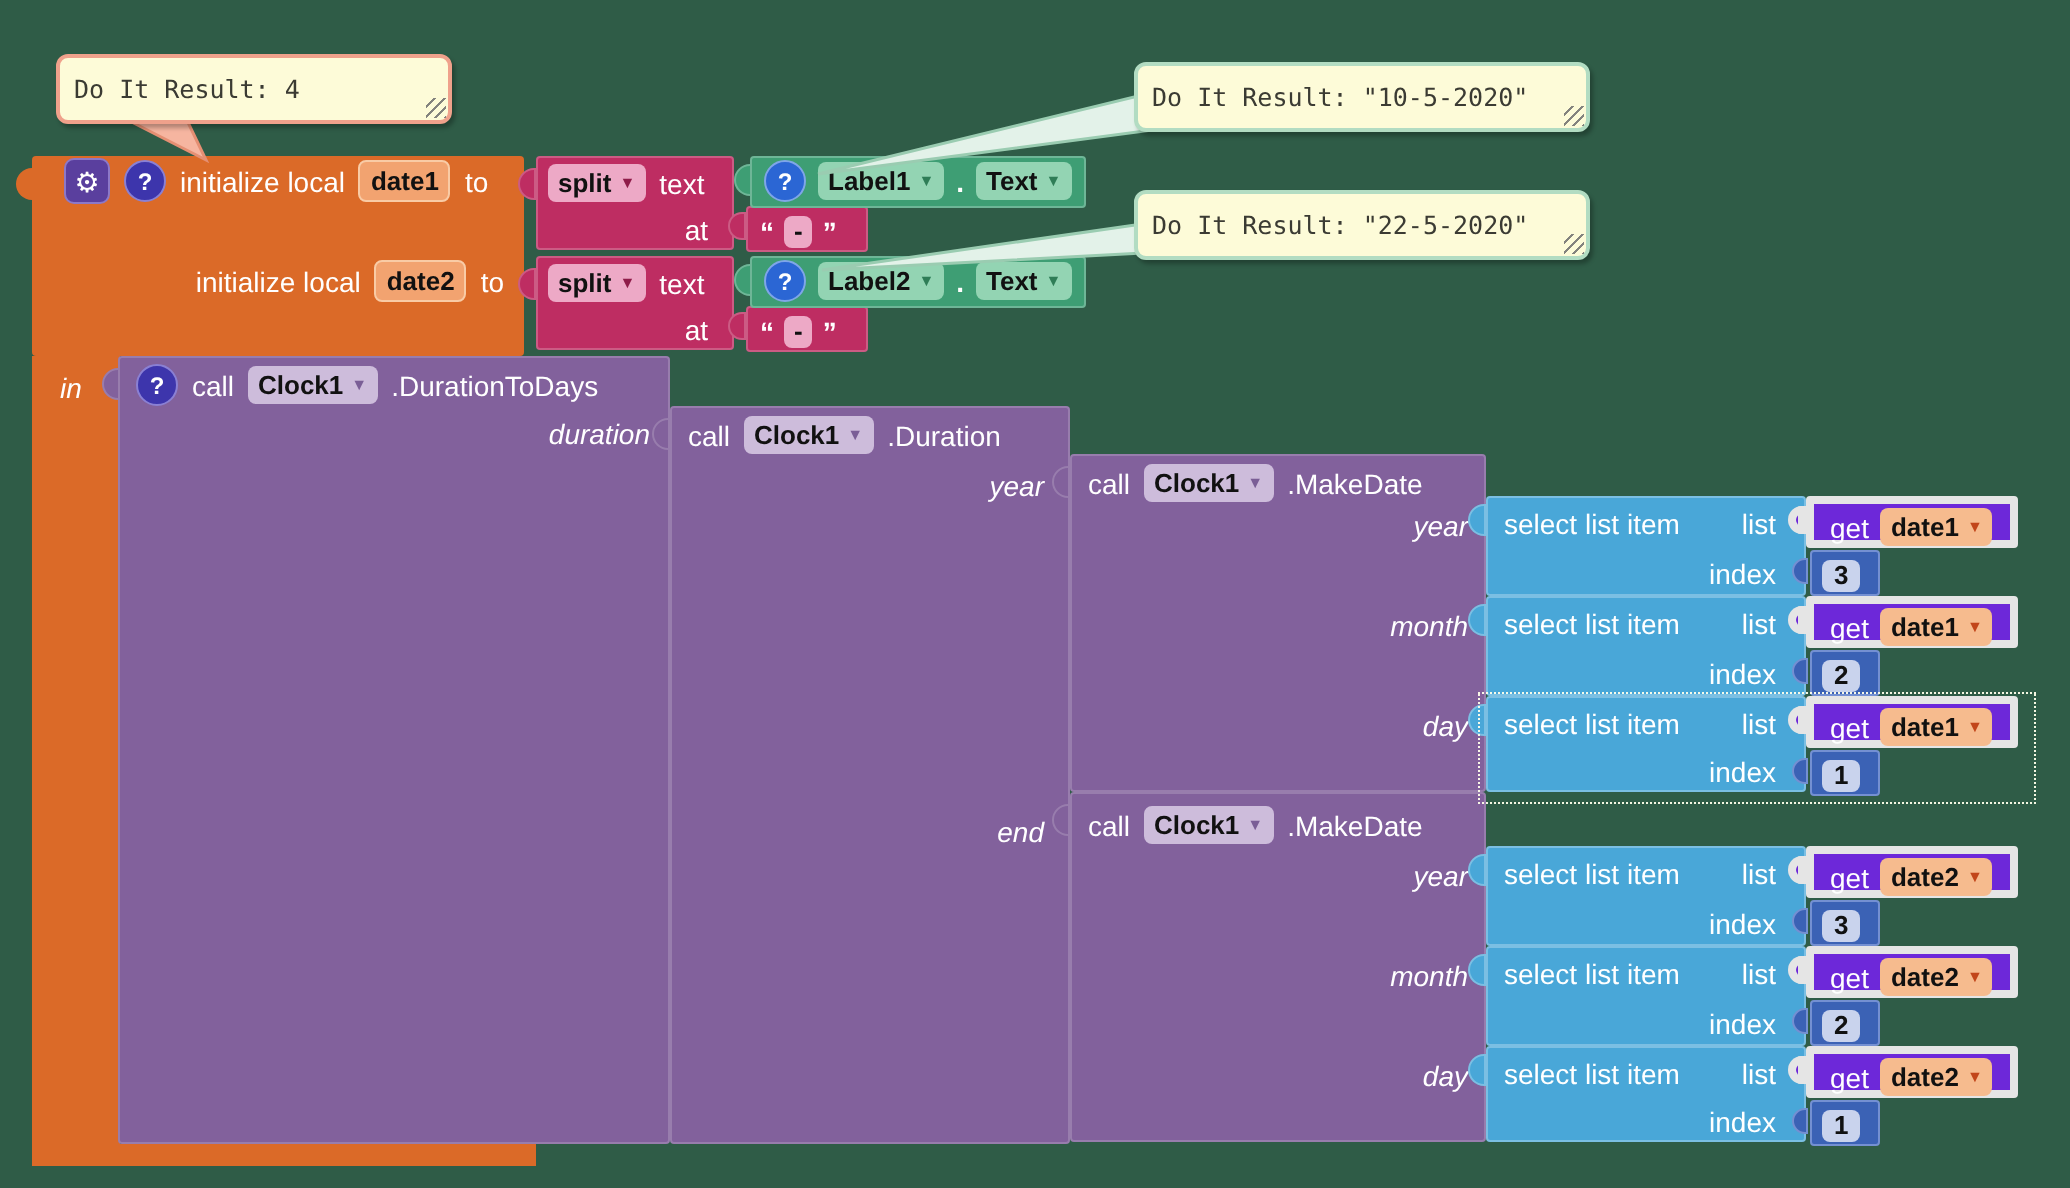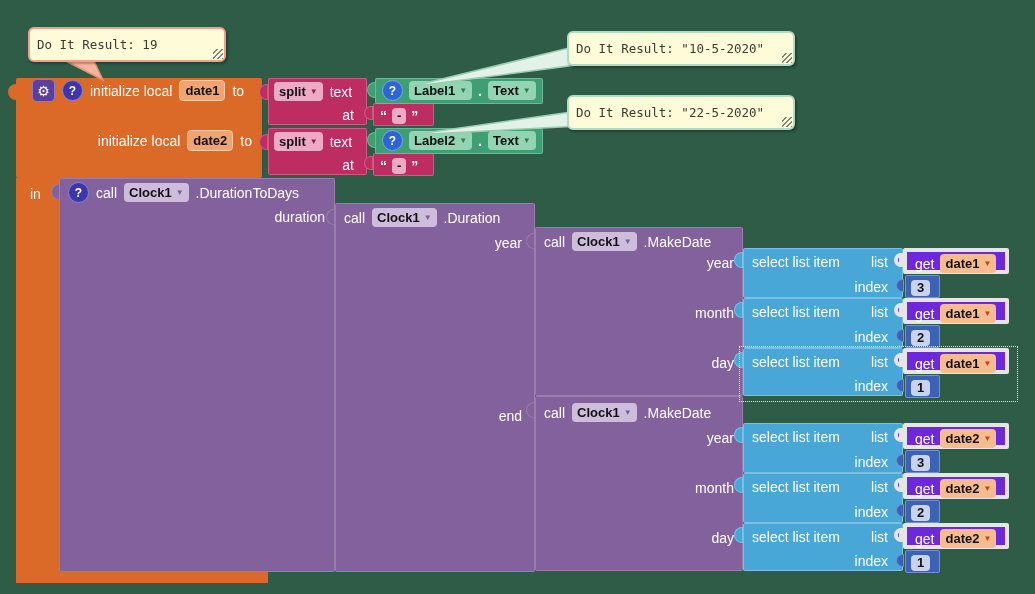--- a/index.html
+++ b/index.html
@@ -3,21 +3,21 @@
 <meta charset="utf-8">
 <style>
   html,body{margin:0;padding:0;background:#222;}
   .ws{position:relative;width:1035px;height:594px;background:#2F5C47;overflow:hidden;
       font-family:"Liberation Sans",sans-serif;}
   .abs,.blk,.tab,.brow,.plabel{position:absolute;box-sizing:border-box;}
   .blk{border-radius:2px;color:#fff;font-size:14px;}
   .brow{left:0;right:0;height:25px;display:flex;align-items:center;gap:7px;padding:0 8px;}
   .rend{justify-content:flex-end;}
   .between{justify-content:space-between;padding-right:14px;}
-  .plabel{height:25px;display:flex;align-items:center;color:#fff;font-size:14px;}
+  .plabel{height:25px;display:flex;align-items:center;color:#fff;font-size:14px;font-style:italic;}
   .orange{background:#DB6A28;}
   .magenta{background:#BE2D62;border:1px solid rgba(255,255,255,.22);}
   .green{background:#3E9E74;border:1px solid rgba(255,255,255,.25);}
   .purple{background:#82619C;border:1px solid rgba(255,255,255,.18);}
   .blue{background:#49A7D8;border:1px solid rgba(255,255,255,.28);}
   .navy{background:#3B62B5;border:1px solid #7490D2;}
   .geto{background:#6d28d9;border:4px solid #e5e5e5;}
   .chip{height:19px;padding:0 5px;border-radius:4px;color:#111;font-weight:bold;font-size:13px;
         display:inline-flex;align-items:center;gap:4px;flex:none;line-height:19px;}
   .chip-date{background:#F2A370;border:1px solid #F9CBA5;}
@@ -366,21 +366,21 @@
 
   <div class="doit-outline" style="left:739px;top:346px;width:277px;height:54px;"></div>
 
   <svg class="tails" width="1035" height="594">
     <polygon points="58,57 92,57 103,80" fill="#F6B5A0" stroke="#E58F73" stroke-width="1.5"></polygon>
     <polygon points="569,48 599,62 409,87" fill="#E3F2E9" stroke="#9ACCB1" stroke-width="1.5"></polygon>
     <polygon points="571,112 600,125 411,135" fill="#E3F2E9" stroke="#9ACCB1" stroke-width="1.5"></polygon>
   </svg>
 
   <div class="bubble b-salmon" style="left:28px;top:27px;width:180px;height:31px;">
-    <span>Do It Result: 19</span>
+    <span>Do It Result: 4</span>
     <span class="grip"></span>
   </div>
   <div class="bubble b-green" style="left:567px;top:31px;width:210px;height:31px;">
     <span>Do It Result: "10-5-2020"</span>
     <span class="grip"></span>
   </div>
   <div class="bubble b-green" style="left:567px;top:95px;width:210px;height:31px;">
     <span>Do It Result: "22-5-2020"</span>
     <span class="grip"></span>
   </div>

